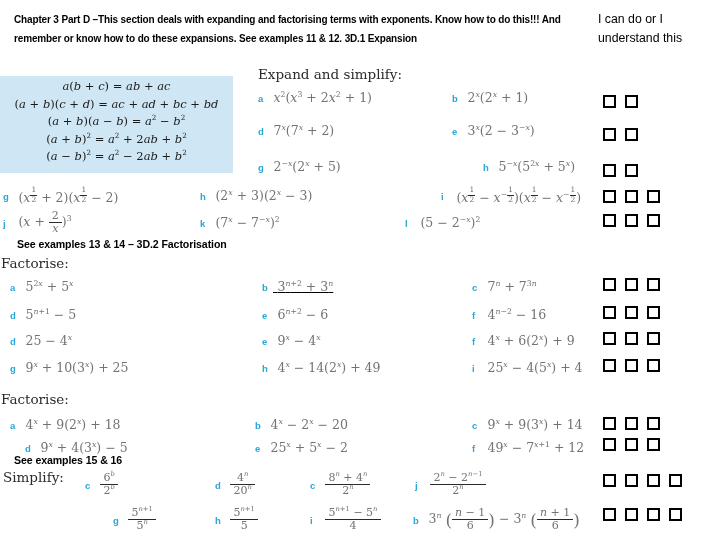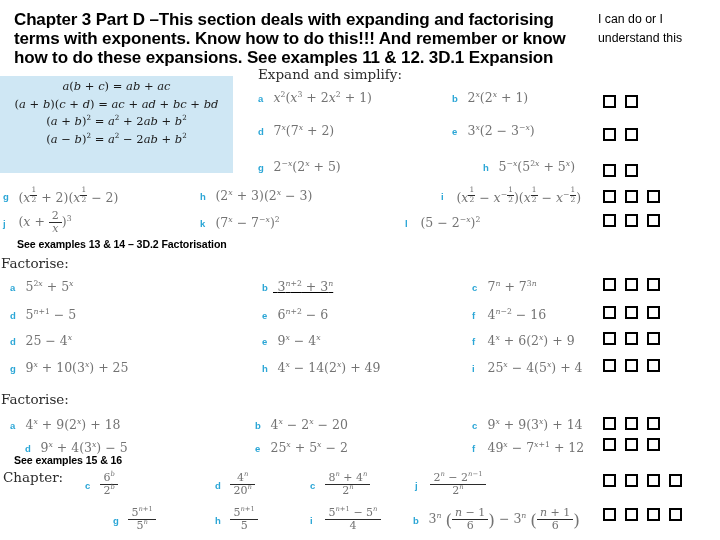--- a/index.html
+++ b/index.html
@@ -7,21 +7,21 @@
     width:720px;height:540px;position:relative;overflow:hidden;
     font-family:"Liberation Sans", sans-serif;
     color:#000;
   }
   .abs{position:absolute;}
 
   
   #heading{
     left:14px;top:10px;width:560px;
     font-family:"Liberation Sans", sans-serif;
-    font-weight:bold;font-size:17px;line-height:19px;
+    font-weight:bold;font-size:10px;line-height:19px;
     letter-spacing:-0.15px;
   }
   #can-do{
     left:598px;top:10px;width:118px;
     font-family:"Liberation Sans", sans-serif;
     font-size:12.3px;line-height:19px;
   }
 
   
   #identity-box{
@@ -90,20 +90,21 @@
 </head>
 <body>
 
 <div class="abs" id="heading">Chapter 3 Part D –This section deals with expanding and factorising terms with exponents. Know how to do this!!! And remember or know how to do these expansions. See examples 11 &amp; 12. 3D.1 Expansion</div>
 <div class="abs" id="can-do">I can do or I understand this</div>
 
 <div class="abs" id="identity-box">
   <div class="ib-inner">
     <div class="ib-line"><i>a</i>(<i>b</i> + <i>c</i>) = <i>ab</i> + <i>ac</i></div>
     <div class="ib-line">(<i>a</i> + <i>b</i>)(<i>c</i> + <i>d</i>) = <i>ac</i> + <i>ad</i> + <i>bc</i> + <i>bd</i></div>
+    <div class="ib-line">(<i>a</i> + <i>b</i>)(<i>a</i> − <i>b</i>) = <i>a</i><sup>2</sup> − <i>b</i><sup>2</sup></div>
     <div class="ib-line">(<i>a</i> + <i>b</i>)<sup>2</sup> = <i>a</i><sup>2</sup> + 2<i>ab</i> + <i>b</i><sup>2</sup></div>
     <div class="ib-line">(<i>a</i> − <i>b</i>)<sup>2</sup> = <i>a</i><sup>2</sup> − 2<i>ab</i> + <i>b</i><sup>2</sup></div>
   </div>
 </div>
 
 <div class="abs prompt" style="left:258px;top:66px;">Expand and simplify:</div>
 
 <div class="item" style="left:258px;top:88px;">
   <span class="lbl">a</span>
   <span class="expr"><i>x</i><sup>2</sup>(<i>x</i><sup>3</sup> + 2<i>x</i><sup>2</sup> + 1)</span>
@@ -235,21 +236,21 @@
 <div class="item" style="left:255px;top:438px;">
   <span class="lbl">e</span>
   <span class="expr">25<sup><i>x</i></sup> + 5<sup><i>x</i></sup> − 2</span>
 </div>
 <div class="item" style="left:472px;top:438px;">
   <span class="lbl">f</span>
   <span class="expr">49<sup><i>x</i></sup> − 7<sup><i>x</i>+1</sup> + 12</span>
 </div>
 
 <div class="abs bold-note" style="left:14px;top:454px;">See examples 15 &amp; 16</div>
-<div class="abs prompt" style="left:3px;top:469px;">Chapter:</div>
+<div class="abs prompt" style="left:3px;top:469px;">Simplify:</div>
 
 <div class="item" style="left:85px;top:472px;">
   <span class="lbl">c</span>
   <span class="expr"><span class="frac"><span class="num">6<sup><i>b</i></sup></span><span class="den">2<sup><i>b</i></sup></span></span></span>
 </div>
 <div class="item" style="left:215px;top:472px;">
   <span class="lbl">d</span>
   <span class="expr"><span class="frac"><span class="num">4<sup><i>n</i></sup></span><span class="den">20<sup><i>n</i></sup></span></span></span>
 </div>
 <div class="item" style="left:310px;top:472px;">

